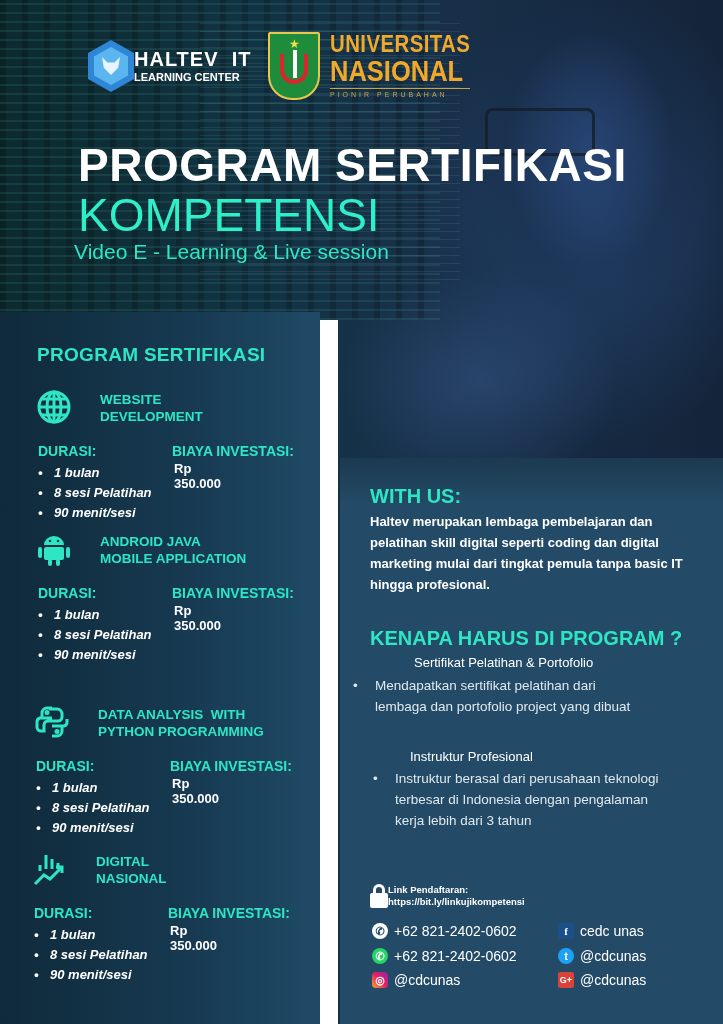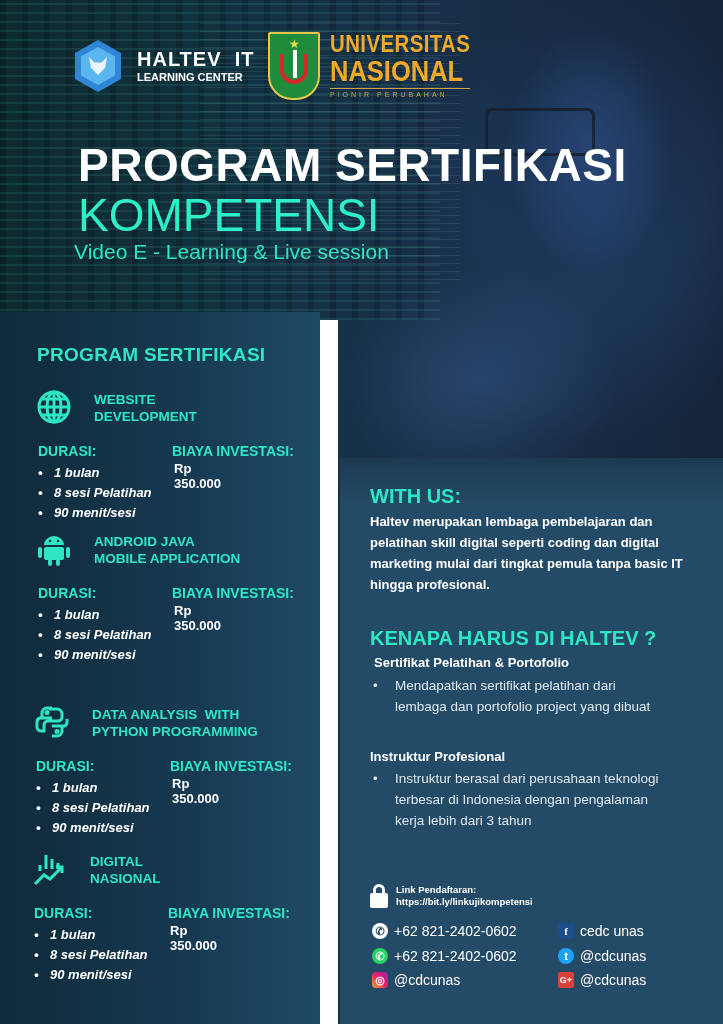--- a/index.html
+++ b/index.html
@@ -18,21 +18,21 @@
   }
   .code-bg2 { position:absolute; left:200px; top:20px; width:260px; height:260px; opacity:0.18;
     background-image: repeating-linear-gradient(0deg, rgba(200,230,220,0.5) 0 1px, transparent 1px 8px);
   }
   .person { position:absolute; left:470px; top:0; width:253px; height:460px;
     background: radial-gradient(ellipse 120px 170px at 120px 150px, rgba(40,70,120,0.85), rgba(20,35,60,0.2) 70%, transparent);
   }
   .glasses { position:absolute; left:485px; top:108px; width:110px; height:48px; border:3px solid rgba(20,30,40,0.8); border-radius:8px; }
 
   
-  .logo-haltev { position:absolute; left:75px; top:40px; display:flex; align-items:center; gap:16px;justify-content:flex-end; }
+  .logo-haltev { position:absolute; left:88px; top:40px; display:flex; align-items:center; gap:0;justify-content:flex-end; }
   .hex { width:46px; height:52px; background:#2f86d6; clip-path:polygon(50% 0,100% 25%,100% 75%,50% 100%,0 75%,0 25%); display:flex; align-items:center; justify-content:center; }
   .hex-inner { width:34px; height:38px; background:#5bb6f0; clip-path:polygon(50% 0,100% 25%,100% 75%,50% 100%,0 75%,0 25%); display:flex; align-items:center; justify-content:center; }
   .fox { width:18px; height:18px; background:#e8f4ff; clip-path:polygon(0 0,30% 30%,70% 30%,100% 0,90% 60%,50% 100%,10% 60%); }
   .haltev-text .t1 { color:#fff; font-weight:bold; font-size:20px; letter-spacing:1px; line-height:22px; }
   .haltev-text .t2 { color:#fff; font-weight:bold; font-size:11px; line-height:14px; }
   .logo-unas { position:absolute; left:268px; top:32px; display:flex; align-items:flex-start; gap:10px; }
   .shield { width:52px; height:68px; background:#1e8c3a; border:2px solid #e8c84a; border-radius:2px 2px 24px 24px; position:relative; }
   .shield .star { position:absolute; left:19px; top:3px; color:#f2e04a; font-size:12px; }
   .shield .u { position:absolute; left:10px; top:20px; width:28px; height:30px; border:4px solid #d9262c; border-top:none; border-radius:0 0 16px 16px; }
   .shield .bar { position:absolute; left:23px; top:16px; width:4px; height:28px; background:#fff; }
@@ -44,39 +44,39 @@
   .title2 { position:absolute; left:78px; top:188px; color:#2ef0c8; font-weight:normal; font-size:46px; white-space:nowrap; }
   .subtitle { position:absolute; left:74px; top:240px; color:#2ee6c4; font-size:21px; white-space:nowrap; }
 
   
   .left-panel { position:absolute; left:0; top:312px; width:320px; height:712px;
     background: linear-gradient(90deg, #0f2a3a 0%, #173a52 60%, #1f4a66 100%); }
   .divider { position:absolute; left:320px; top:320px; width:18px; height:704px; background:#ffffff; }
   .lp-heading { position:absolute; left:37px; top:344px; color:#2ee6c4; font-weight:bold; font-size:19px; letter-spacing:0.3px; }
   .course { position:absolute; }
   .course .icon { position:absolute; left:0; top:0; width:36px; height:36px; color:#2ee6c4; }
-  .course .name { position:absolute; left:58px; top:2px; color:#2ee6c4; font-weight:bold; font-size:13.5px; line-height:17px; white-space:nowrap; }
+  .course .name { position:absolute; left:64px; top:2px; color:#2ee6c4; font-weight:bold; font-size:13.5px; line-height:17px; white-space:nowrap; }
   .course .dur-label { position:absolute; left:2px; top:54px; color:#2ee6c4; font-weight:bold; font-size:14px; }
   .course .inv-label { position:absolute; left:136px; top:54px; color:#2ee6c4; font-weight:bold; font-size:14px; white-space:nowrap; }
   .course .price { position:absolute; left:138px; top:72px; color:#fff; font-weight:bold; font-size:13px; }
   .course ul { position:absolute; left:2px; top:74px; list-style:none;font-style:italic; }
   .course li { color:#fff; font-weight:bold; font-size:13px; line-height:20px; white-space:nowrap; }
   .course li::before { content:"•"; display:inline-block; width:16px; }
 
   
   .right-panel { position:absolute; left:340px; top:458px; width:383px; height:566px; background:#234a66;
     background: linear-gradient(180deg, #1c3a50 0%, #234a66 8%, #234a66 100%); }
   .about-h { position:absolute; left:370px; top:485px; color:#2ee6c4; font-weight:bold; font-size:20px; }
   .about-p { position:absolute; left:370px; top:511px; width:320px; color:#fff; font-weight:bold; font-size:13px; line-height:21px; }
   .why-h { position:absolute; left:370px; top:627px; color:#2ee6c4; font-weight:bold; font-size:20px; white-space:nowrap; }
-  .why-item-title { position:absolute; color:#fff; font-weight:bold; font-size:13px; }
+  .why-item-title { position:absolute; color:#fff; font-weight:normal; font-size:13px;margin-left:40px; }
   .why-item-desc { position:absolute; color:#dfe8ee; font-size:13.5px; line-height:21px; width:270px; }
   .why-item-desc::before { content:"•"; position:absolute; left:-22px; top:0; }
 
-  .contact-link { position:absolute; left:370px; top:884px; display:flex; align-items:center; gap:8px; }
+  .contact-link { position:absolute; left:370px; top:884px; display:flex; align-items:center; }
   .lock { width:18px; height:24px; position:relative; }
   .lock .shackle { position:absolute; left:3px; top:0; width:12px; height:12px; border:3px solid #fff; border-bottom:none; border-radius:7px 7px 0 0; }
   .lock .body { position:absolute; left:0; top:9px; width:18px; height:15px; background:#fff; border-radius:2px; }
   .link-text { color:#fff; font-weight:bold; font-size:9.5px; line-height:12px; }
   .contact-row { position:absolute; display:flex; align-items:center; gap:6px; color:#fff; font-size:14px; white-space:nowrap; }
   .ci { width:16px; height:16px; display:inline-flex; align-items:center; justify-content:center; font-size:11px; font-weight:bold; color:#fff; }
   .ci.phone { background:#fff; color:#234a66; border-radius:50%; }
   .ci.wa { background:#25d366; border-radius:50%; }
   .ci.ig { background:linear-gradient(45deg,#f9a825,#e91e63,#8e24aa); border-radius:4px; }
   .ci.fb { background:#1b4f8a; border-radius:2px; font-family:"Liberation Serif", serif; }
@@ -202,23 +202,23 @@
       <li>1 bulan</li>
       <li>8 sesi Pelatihan</li>
       <li>90 menit/sesi</li>
     </ul>
   </div>
 
   <div class="right-panel"></div>
   <div class="about-h">WITH US:</div>
   <div class="about-p">Haltev merupakan lembaga pembelajaran dan pelatihan skill digital seperti coding dan digital marketing mulai dari tingkat pemula tanpa basic IT hingga profesional.</div>
 
-  <div class="why-h">KENAPA HARUS DI HALTEV ?</div>
+  <div class="why-h">KENAPA HARUS DI PROGRAM ?</div>
   <div class="why-item-title" style="left:374px; top:655px;">Sertifikat Pelatihan &amp; Portofolio</div>
-  <div class="why-item-desc" style="left:395px; top:675px;">Mendapatkan sertifikat pelatihan dari lembaga dan portofolio project yang dibuat</div>
+  <div class="why-item-desc" style="left:375px; top:675px;">Mendapatkan sertifikat pelatihan dari lembaga dan portofolio project yang dibuat</div>
   <div class="why-item-title" style="left:370px; top:749px;">Instruktur Profesional</div>
   <div class="why-item-desc" style="left:395px; top:768px;">Instruktur berasal dari perusahaan teknologi terbesar di Indonesia dengan pengalaman kerja lebih dari 3 tahun</div>
 
   <div class="contact-link">
     <div class="lock">
         <div class="shackle"></div>
         <div class="body"></div>
       </div>
     <div class="link-text">
       <div>Link Pendaftaran:</div>

